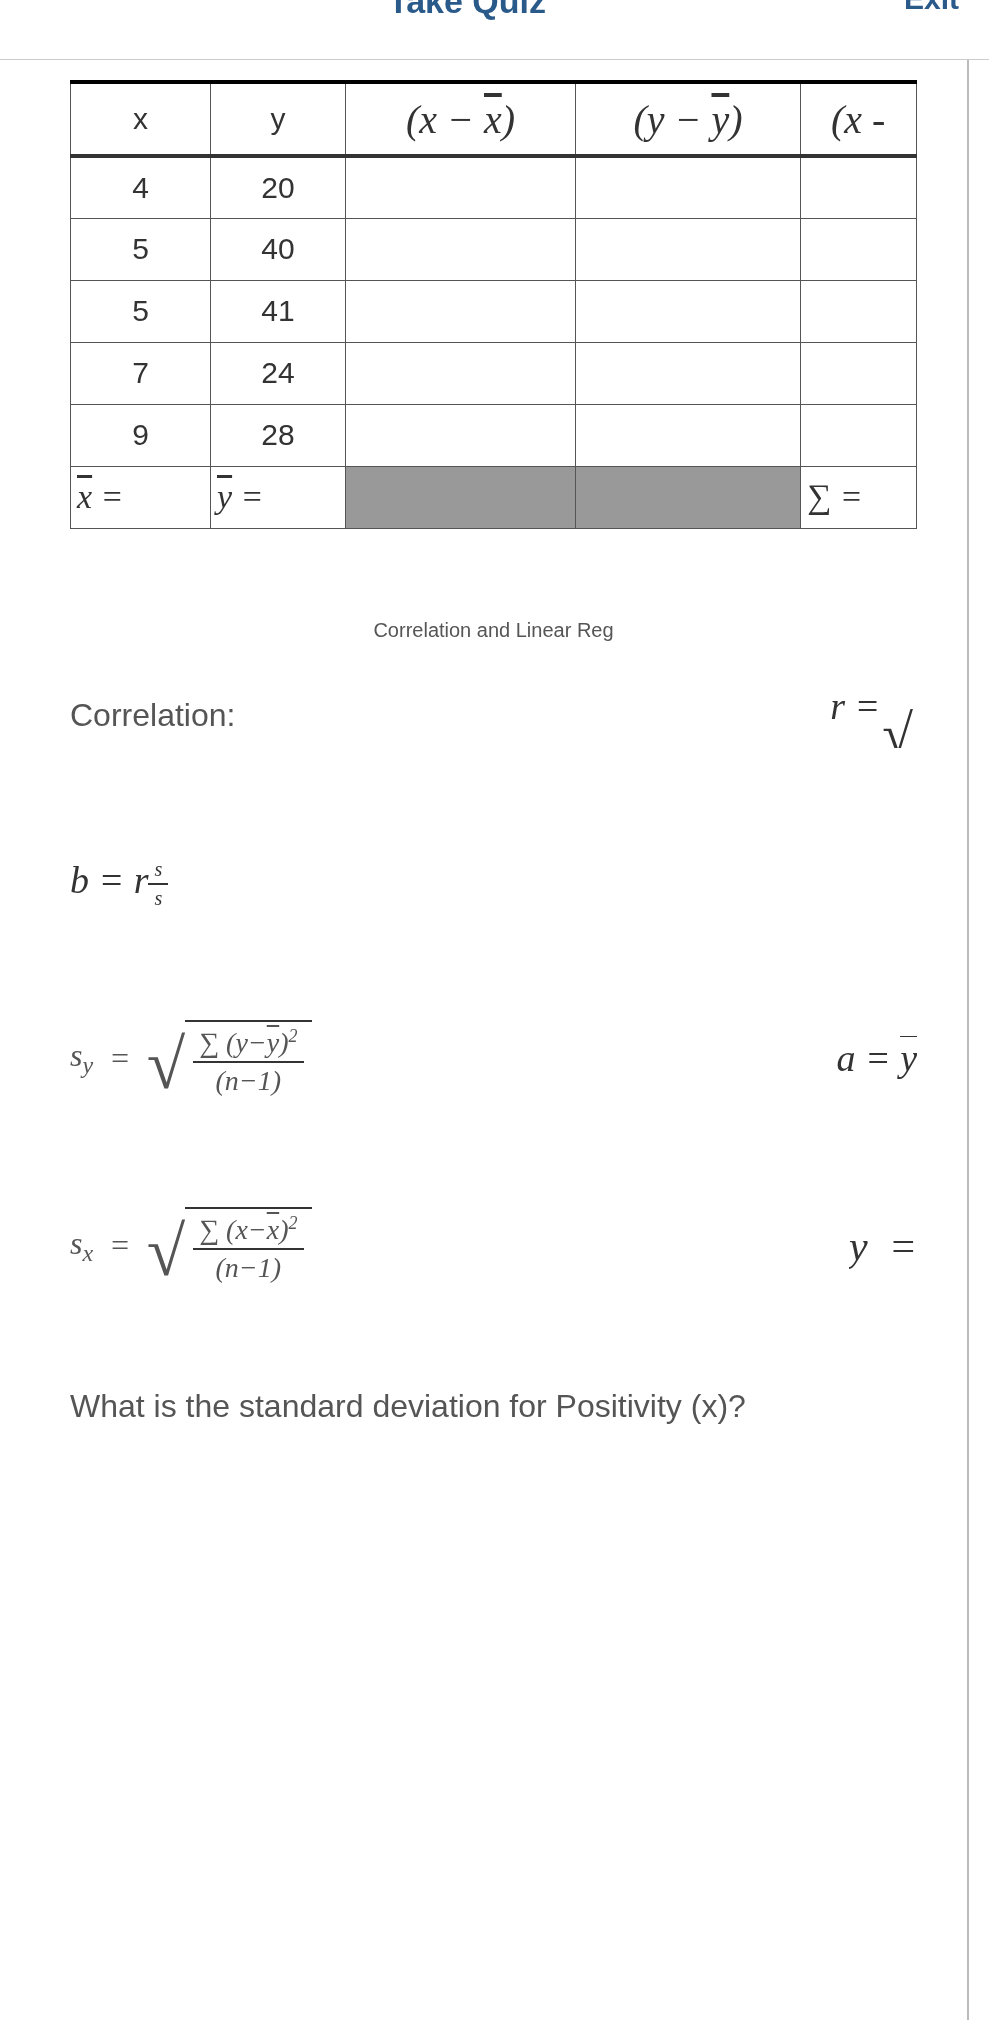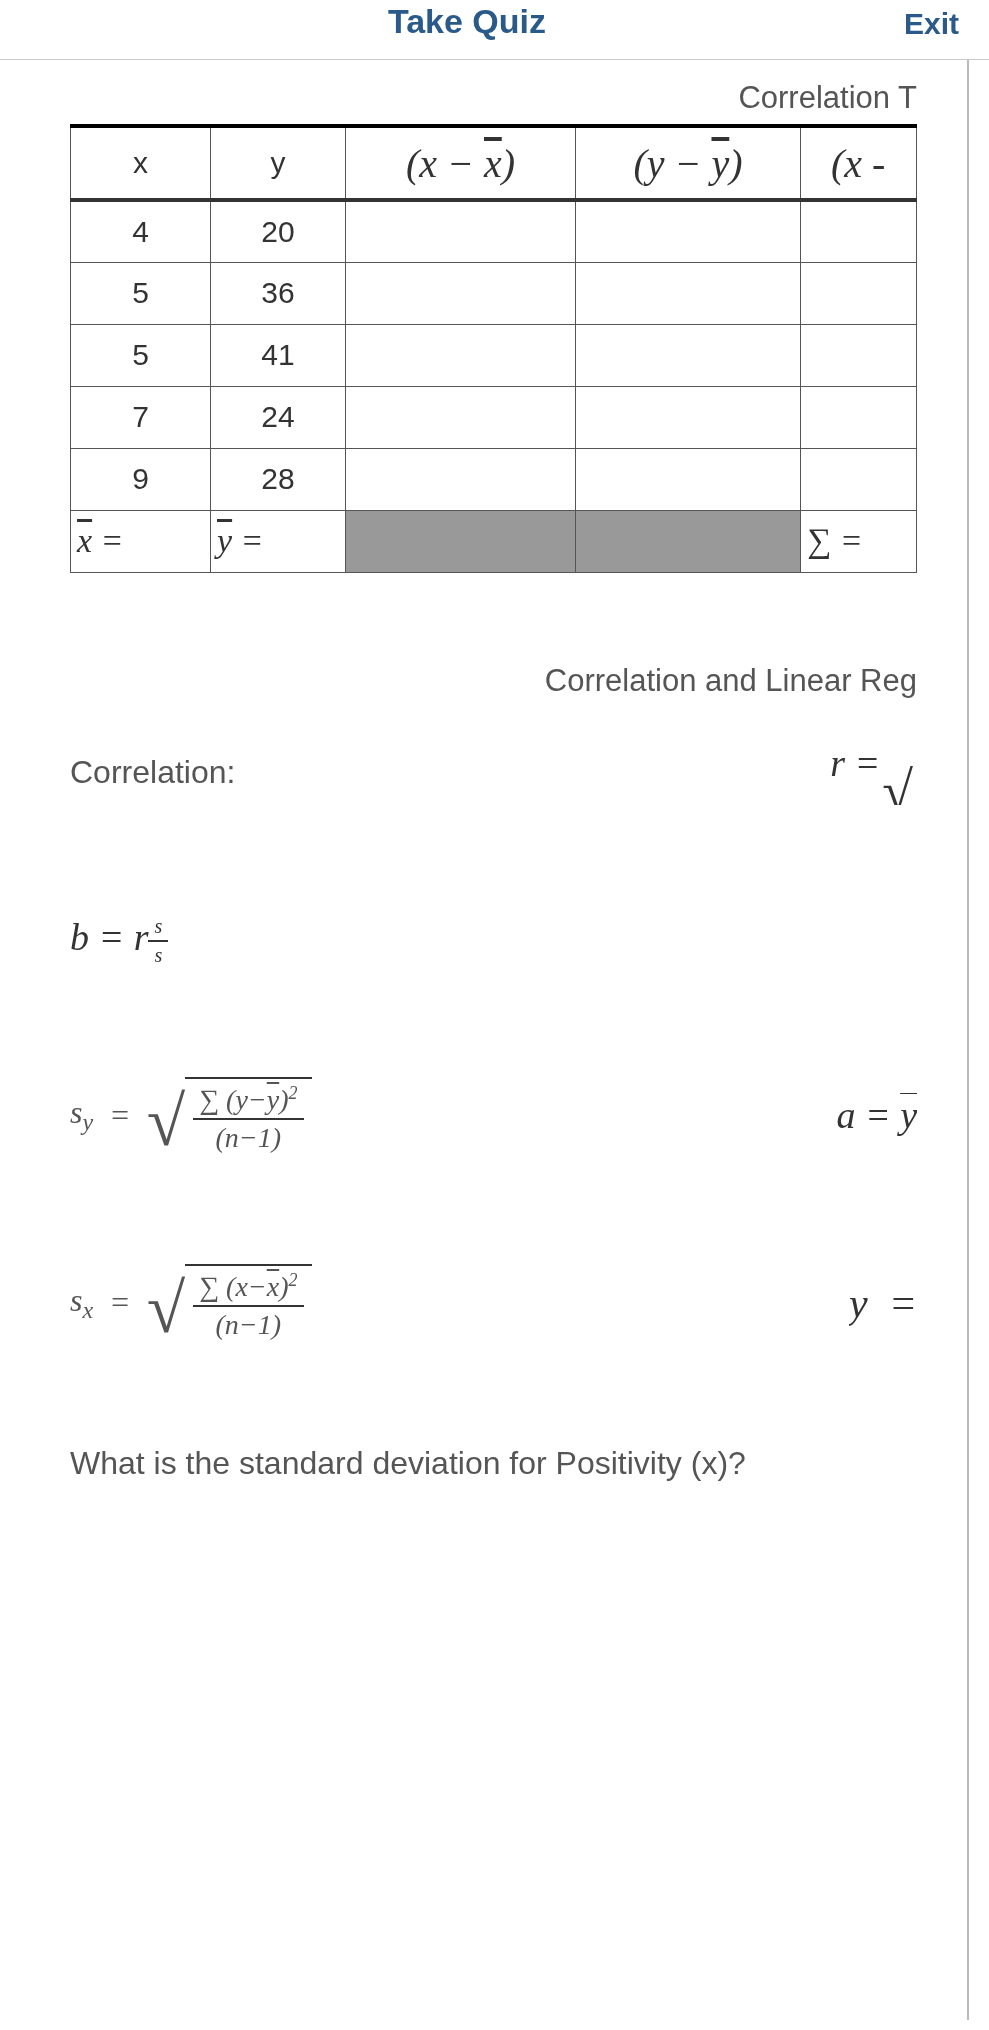--- a/index.html
+++ b/index.html
@@ -7,21 +7,21 @@
     font-family: Arial, Helvetica, sans-serif;
     background: #fff;
     width: 989px;
     color: #333;
   }
   .topbar {
     height: 60px;
     border-bottom: 1px solid #ccc;
     display: flex;
     justify-content: space-between;
-    align-items: flex-end;
+    align-items: flex-start;
     padding: 0 30px;
   }
   .topbar .title {
     font-size: 34px;
     font-weight: 600;
     color: #2a5a8a;
     margin: 0 auto;
     position: relative;
     top: -18px;
   }
@@ -83,27 +83,27 @@
   table.corr col.c3 { width: 230px; }
   table.corr col.c4 { width: 225px; }
   table.corr col.c5 { width: auto; }
   table.corr thead tr { border-top: 4px solid #000; border-bottom: 4px solid #333; }
   table.corr thead th { height: 74px; }
   .foot td { height: 72px; }
   .foot .grey { background: #999; }
   .foot .label { text-align: left; padding-left: 6px; font-family: 'Times New Roman', serif; font-style: italic; font-size: 34px; }
   .bar { text-decoration: overline; display: inline-block; }
   .section-title {
-    font-size: 31px;
+    font-size: 20px;
     color: #555;
     margin-top: 90px;
     margin-bottom: 20px;
     overflow: hidden;
     white-space: nowrap;
-    text-align: right;
+    text-align: center;
   }
   .formula-area {
     margin-top: 42px;
   }
   .row {
     display: flex;
     justify-content: space-between;
     align-items: center;
     margin-bottom: 110px;
   }
@@ -185,21 +185,20 @@
 <div class="topbar">
   <span></span>
   <span class="title">Take Quiz</span>
   <span class="exit">Exit</span>
 </div>
 
 <div class="content-wrap">
 <div class="question-box">
 
 
-  <div class="table-title">Correlation T</div>
 
   <table class="corr">
     <colgroup>
       <col class="c1">
           <col class="c2">
           <col class="c3">
           <col class="c4">
           <col class="c5">
     </colgroup>
     <thead>
@@ -214,21 +213,21 @@
     <tbody>
       <tr>
         <td>4</td>
         <td>20</td>
         <td></td>
         <td></td>
         <td></td>
       </tr>
       <tr>
         <td>5</td>
-        <td>36</td>
+        <td>40</td>
         <td></td>
         <td></td>
         <td></td>
       </tr>
       <tr>
         <td>5</td>
         <td>41</td>
         <td></td>
         <td></td>
         <td></td>

